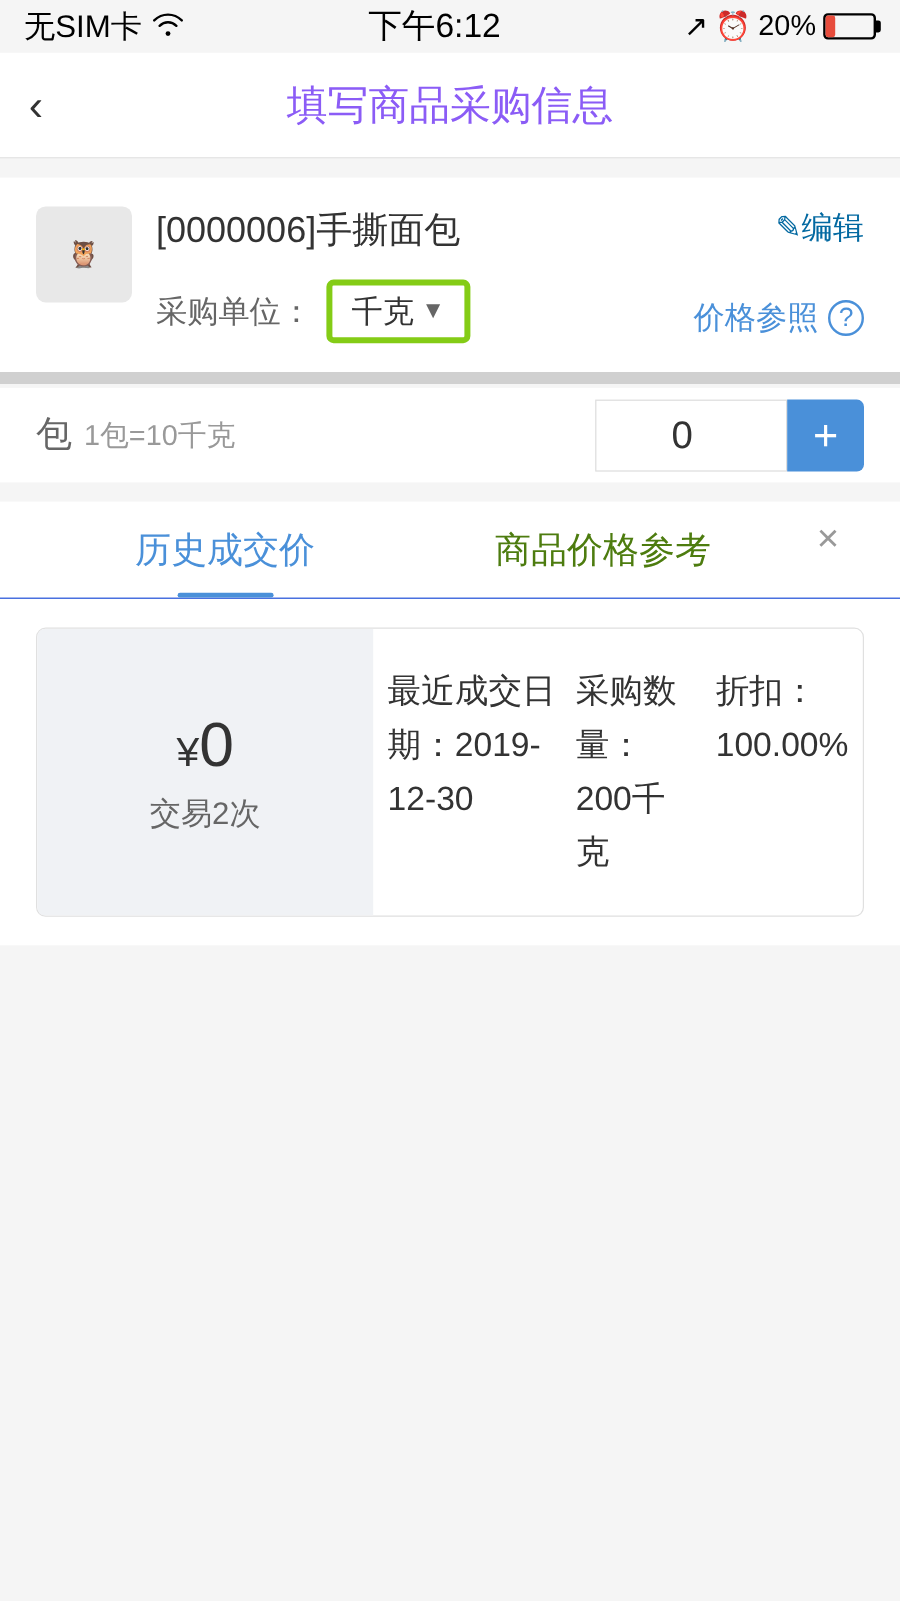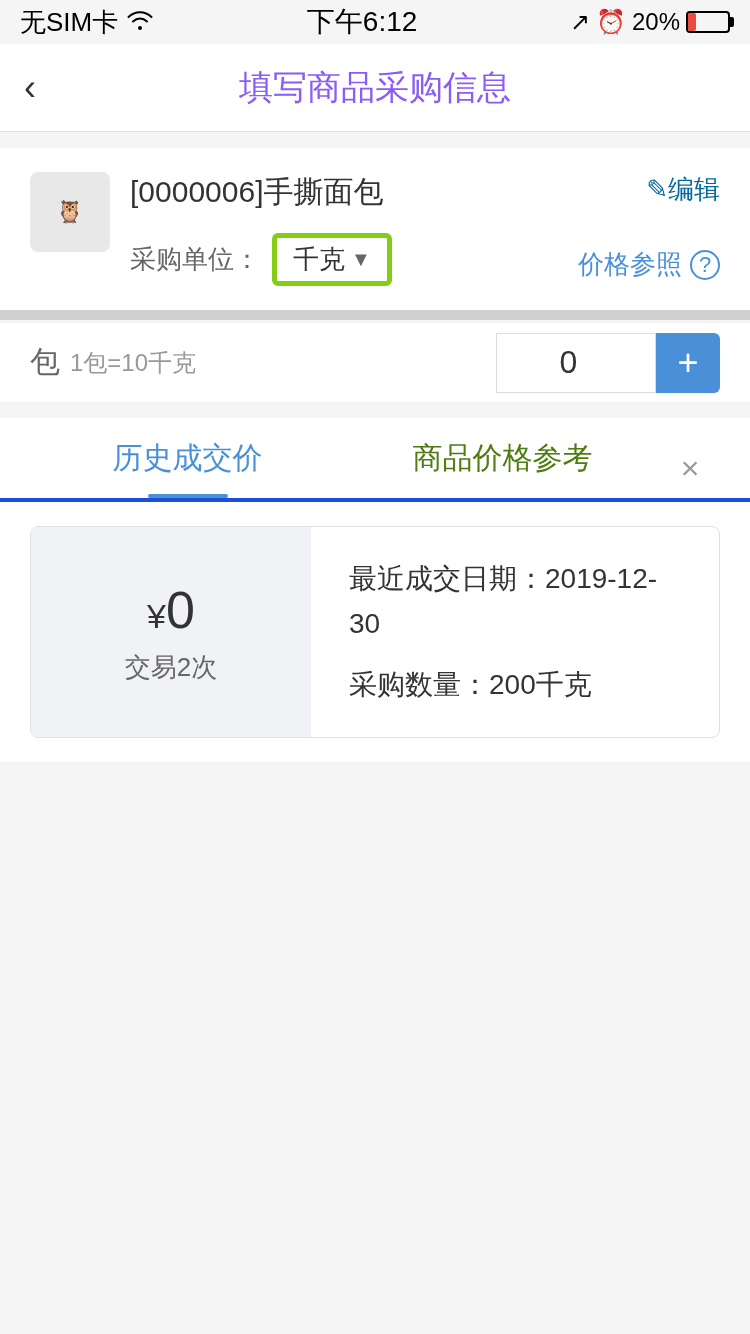--- a/index.html
+++ b/index.html
@@ -242,22 +242,22 @@
       border-radius: 0 6px 6px 0;
     }
 
     
     .tabs-section {
       background: #fff;
       margin-top: 16px;
     }
     .tabs-header {
       display: flex;
-      align-items: flex-end;
-      border-bottom: 4px solid #1d4ed8;
+      align-items: flex-start;
+      border-bottom: 1px solid #1d4ed8;
       padding: 0 30px;
       position: relative;
     }
     .tab-item {
       flex: 1;
       height: 80px;
       display: flex;
       align-items: center;
       justify-content: center;
       font-size: 30px;
@@ -317,24 +317,25 @@
     .trade-price-symbol {
       font-size: 34px;
     }
     .trade-count {
       font-size: 26px;
       color: #666;
       margin-top: 10px;
     }
     .trade-card-right {
       flex: 1;
-      padding: 30px 38px;
-      display: flex;
-      flex-direction: column;
+      padding: 30px 12px;
+      display: flex;
+      flex-direction: row;
       gap: 16px;
+      justify-content: center;
     }
     .trade-detail-row {
       font-size: 28px;
       color: #333;
       line-height: 1.6;
     }
 
     
     .empty-area {
       background: #f5f5f5;
@@ -427,18 +428,21 @@
         </div>
         <div class="trade-count">交易2次</div>
       </div>
       <div class="trade-card-right">
         <div class="trade-detail-row">
           <span>最近成交日期：</span><span>2019-12-30</span>
         </div>
         <div class="trade-detail-row">
           <span>采购数量：</span><span>200千克</span>
         </div>
+        <div class="trade-detail-row">
+          <span>折扣：</span><span>100.00%</span>
+        </div>
       </div>
     </div>
   </div>
 </div>
 
 <div class="empty-area"></div>
 
 </body></html>

